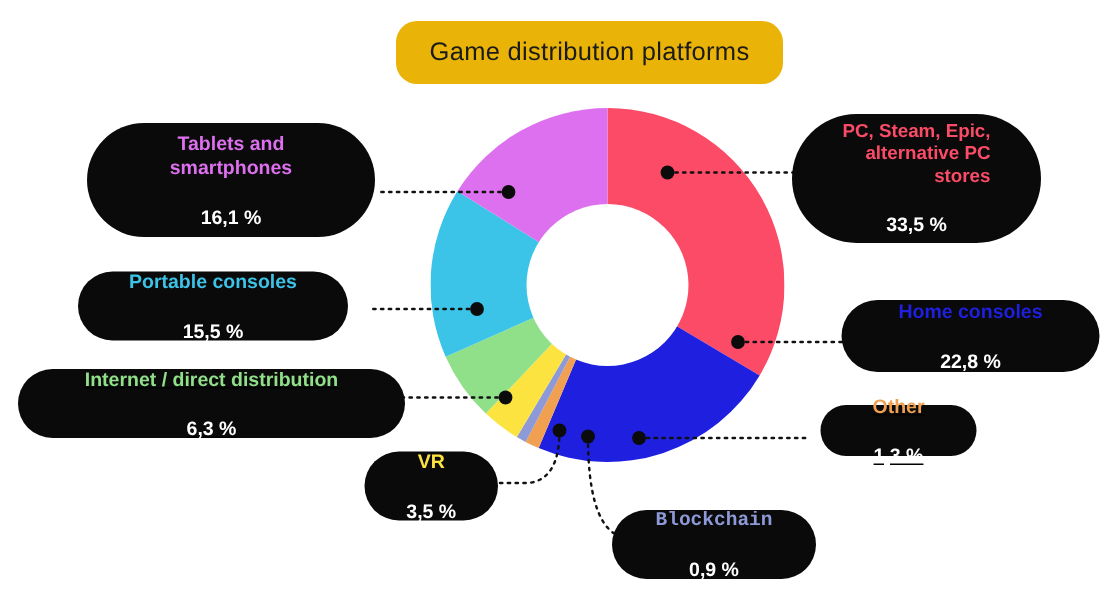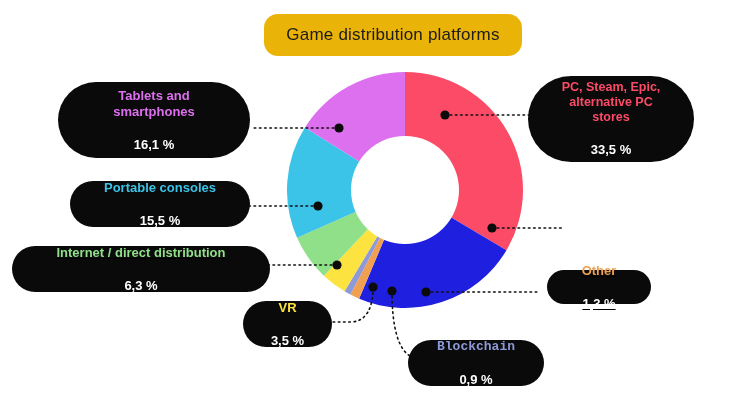--- a/index.html
+++ b/index.html
@@ -65,27 +65,27 @@
   .pill .val{
     font-weight:bold;
     font-size:13px;
     line-height:16px;
     color:#ffffff;
     margin-top:17px;
   }
 
   
   #pill-pc        {left:528px; top:76px;  width:166px; height:86px;}
-  #pill-pc .name  {font-size:12.5px;line-height:15px;}
+  #pill-pc .name  {font-size:12.5px;line-height:15px;text-align:right;}
   #pill-home      {left:561px; top:200px; width:172px; height:48px;}
   #pill-other     {left:547px; top:270px; width:104px; height:34px;text-decoration:underline;}
   #pill-block     {left:408px; top:340px; width:136px; height:46px;}
   #pill-vr        {left:243px; top:301px; width:89px;  height:46px;}
   #pill-net       {left:12px;  top:246px; width:258px; height:46px;text-decoration:underline;}
-  #pill-port      {left:70px;  top:181px; width:180px; height:46px;}
+  #pill-port      {left:52px;  top:181px; width:180px; height:46px;}
   #pill-tab       {left:58px;  top:82px;  width:192px; height:76px;}
 </style>
 </head>
 <body>
 
 <div id="stage">
 
   <div class="title-pill">
     <span class="t">Game distribution platforms</span>
   </div>
@@ -129,20 +129,24 @@
     </g>
   </svg>
 
   <div class="pill" id="pill-pc">
     <span class="name" style="color: rgb(251, 75, 103);">PC, Steam, Epic,
 alternative PC
 stores</span>
     <span class="val">33,5 %</span>
   </div>
 
+  <div class="pill" id="pill-home">
+    <span class="name" style="color: rgb(31, 31, 224);">Home consoles</span>
+    <span class="val">22,8 %</span>
+  </div>
 
   <div class="pill" id="pill-other">
     <span class="name" style="color: rgb(240, 160, 80);">Other</span>
     <span class="val">1,3 %</span>
   </div>
 
   <div class="pill" id="pill-block">
     <span class="name" style="color: rgb(142, 154, 216); font-family: Liberation Mono, monospace;">Blockchain</span>
     <span class="val">0,9 %</span>
   </div>

